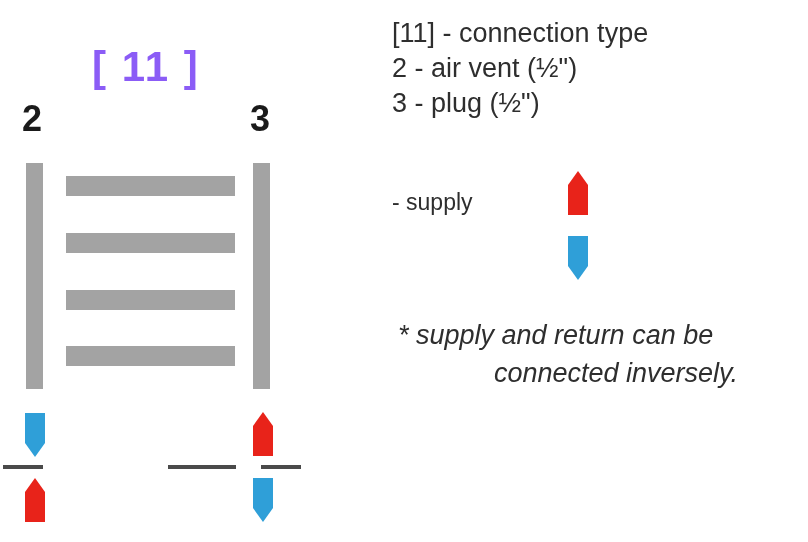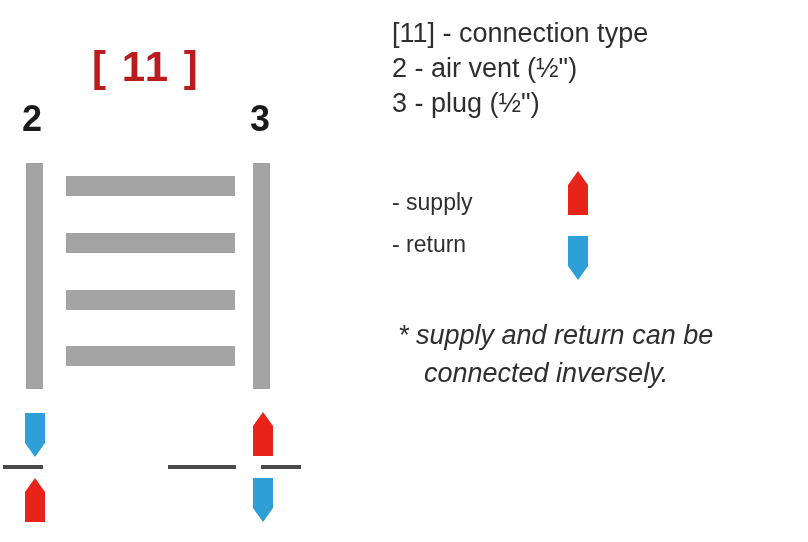--- a/index.html
+++ b/index.html
@@ -25,21 +25,21 @@
     height: 542px;
   }
 
   .conn-type-label {
     position: absolute;
     left: 92px;
     top: 43px;
     font-size: 42px;
     font-weight: bold;
     letter-spacing: 2px;
-    color: #b91c1c;
+    color: #8b5cf6;
     font-family: "Liberation Sans", sans-serif;
     white-space: pre;
   }
 
   .port-label {
     position: absolute;
     font-size: 36px;
     font-weight: bold;
     color: #1a1a1a;
     line-height: 1;
@@ -131,21 +131,21 @@
   .note {
     position: absolute;
     left: 6px;
     top: 316px;
     width: 410px;
     font-size: 27px;
     line-height: 38px;
     color: #2e2e2e;
     font-style: italic;
   }
-  .note .note-l2 { display: block; padding-left: 26px; }
+  .note .note-l2 { display: block; padding-left: 26px; text-align: center; }
 </style>
 </head>
 <body>
 
 <div id="schematic">
 
   <div class="conn-type-label">[ 11 ]</div>
 
   <div class="port-label left">2</div>
 
@@ -192,21 +192,20 @@
 <div id="legend">
 
   <div class="legend-lines">
     <div>[11] - connection type</div>
     <div>2 - air vent (½")</div>
     <div>3 - plug (½")</div>
   </div>
 
   <div class="flow-row supply">- supply</div>
 
-  <div class="flow-row return">- return</div>
 
   <div class="legend-arrow supply">
     <svg viewBox="0 0 20 44" xmlns="http://www.w3.org/2000/svg">
       <path d="M10 0 L20 14 V44 H0 V14 Z" fill="#e8231a"></path>
     </svg>
   </div>
 
   <div class="legend-arrow return">
     <svg viewBox="0 0 20 44" xmlns="http://www.w3.org/2000/svg">
       <path d="M0 0 H20 V30 L10 44 L0 30 Z" fill="#2f9fd8"></path>

